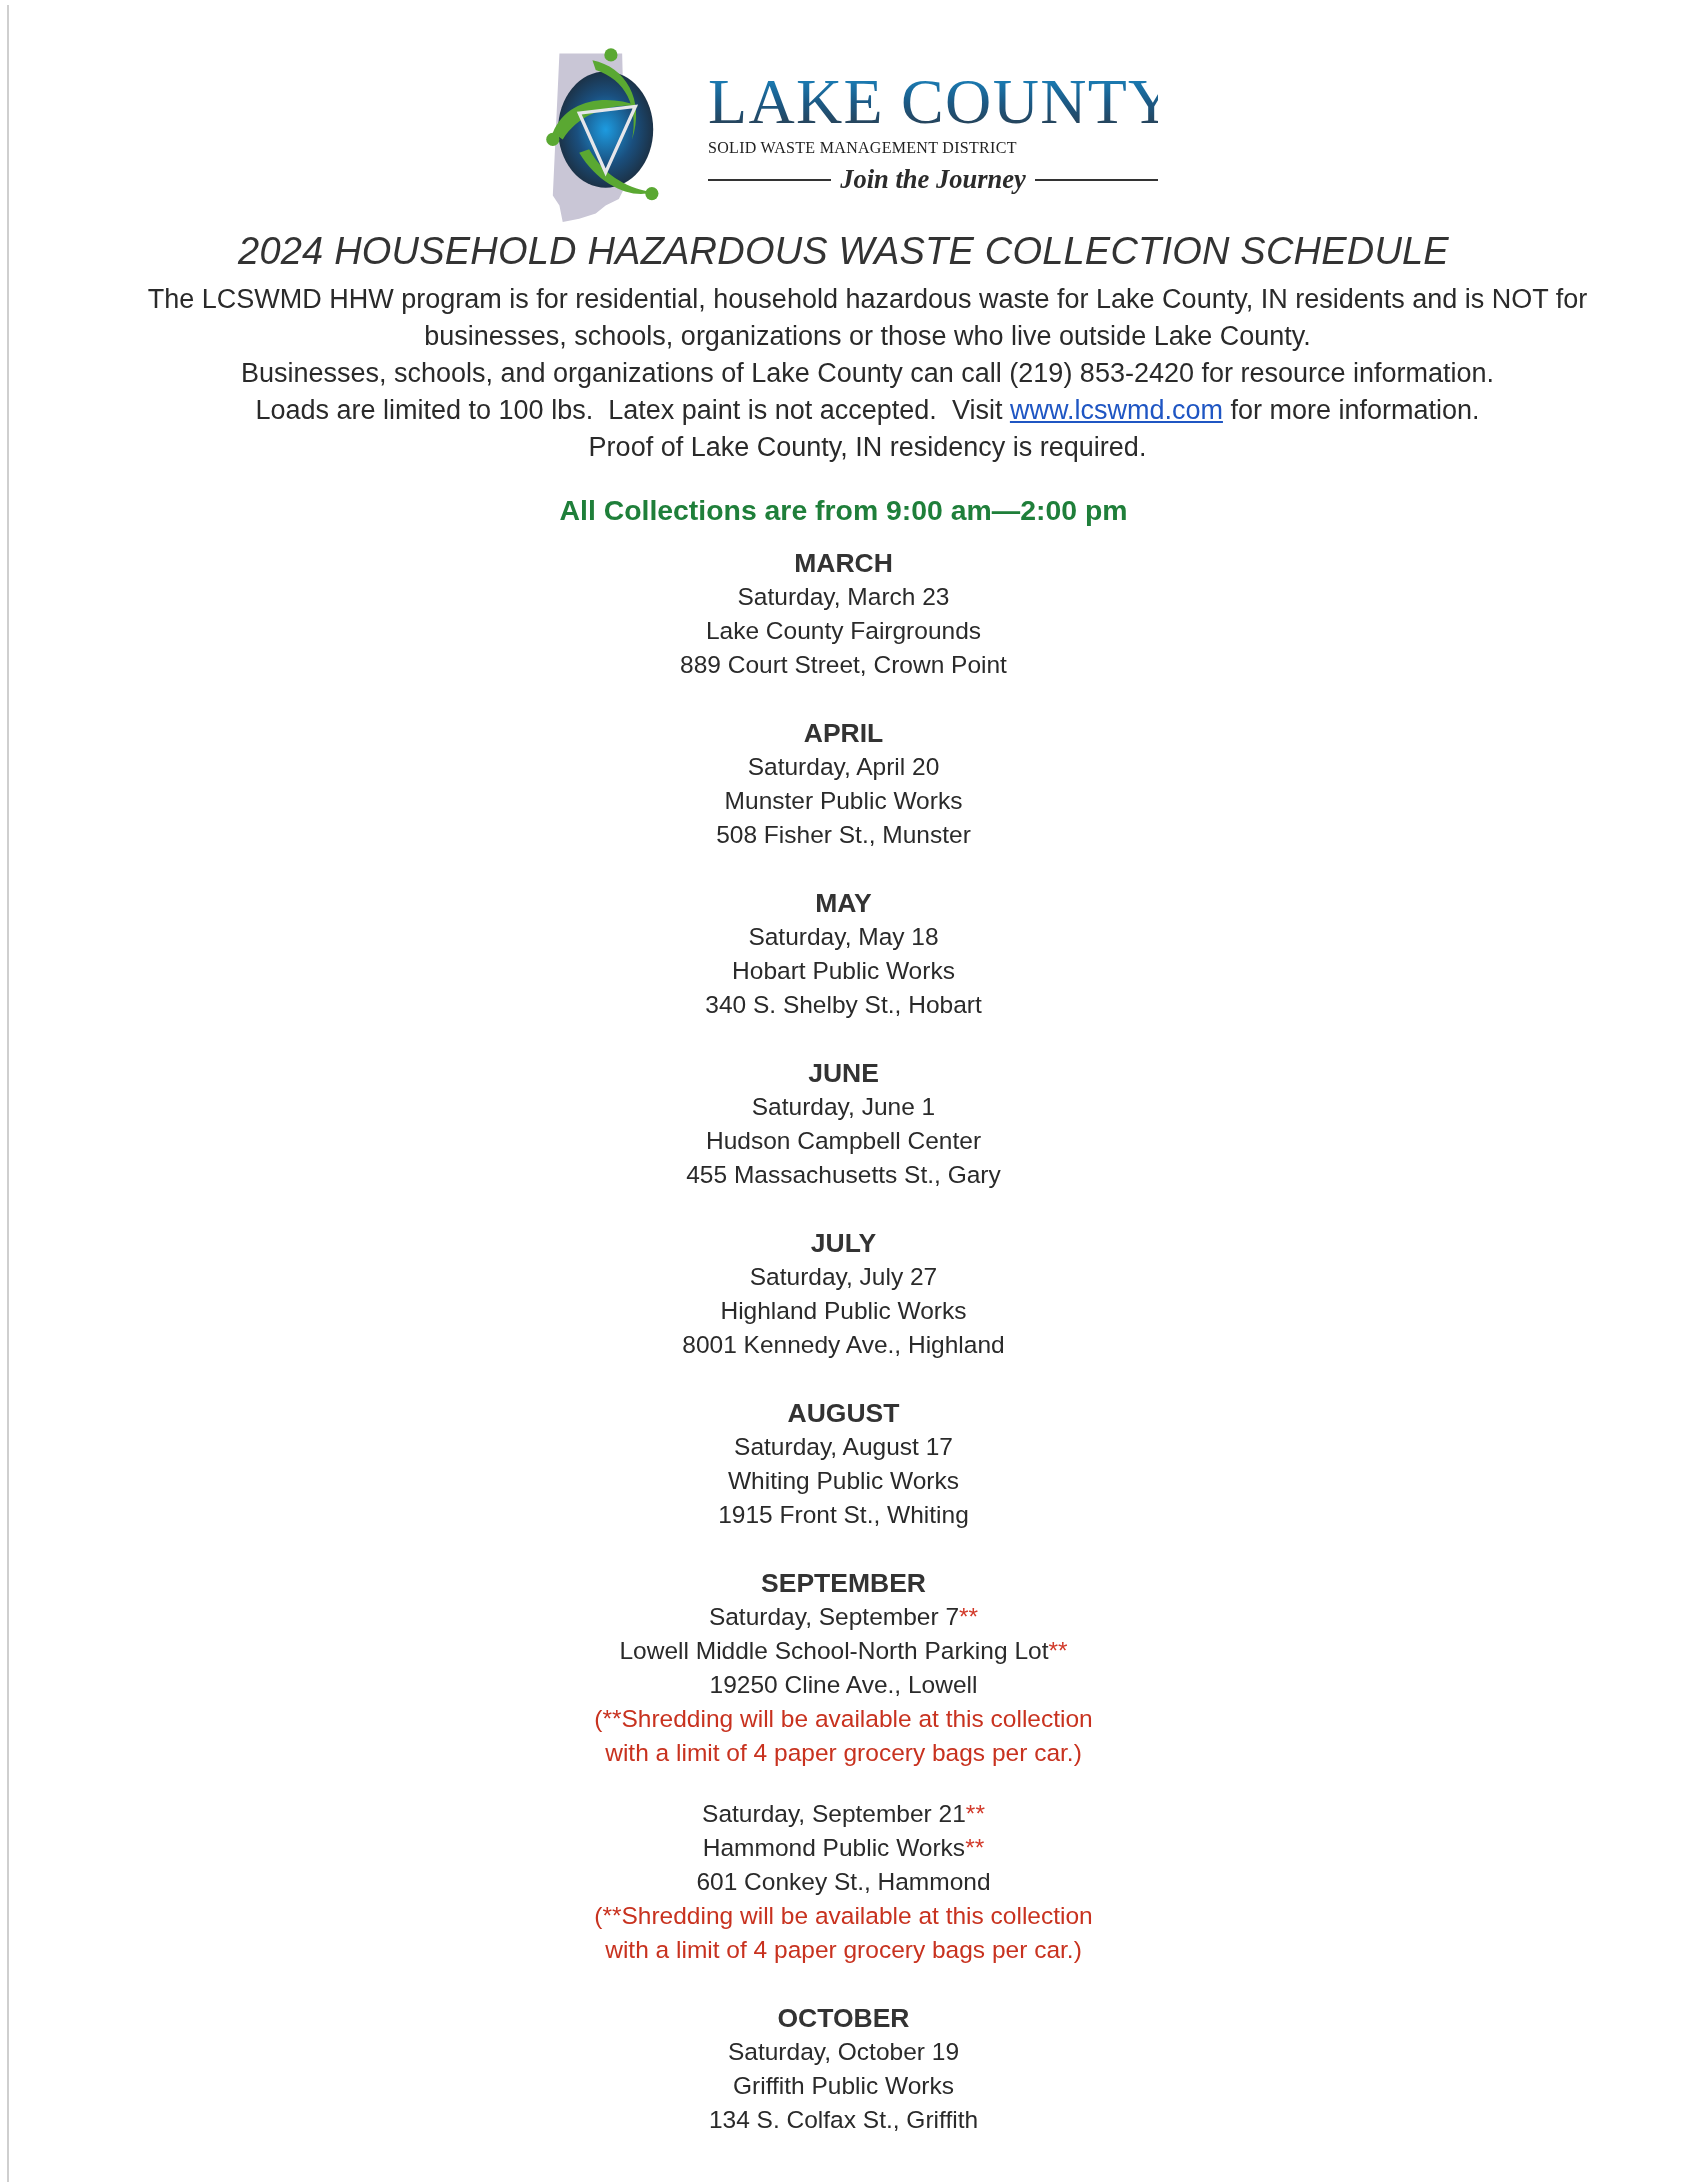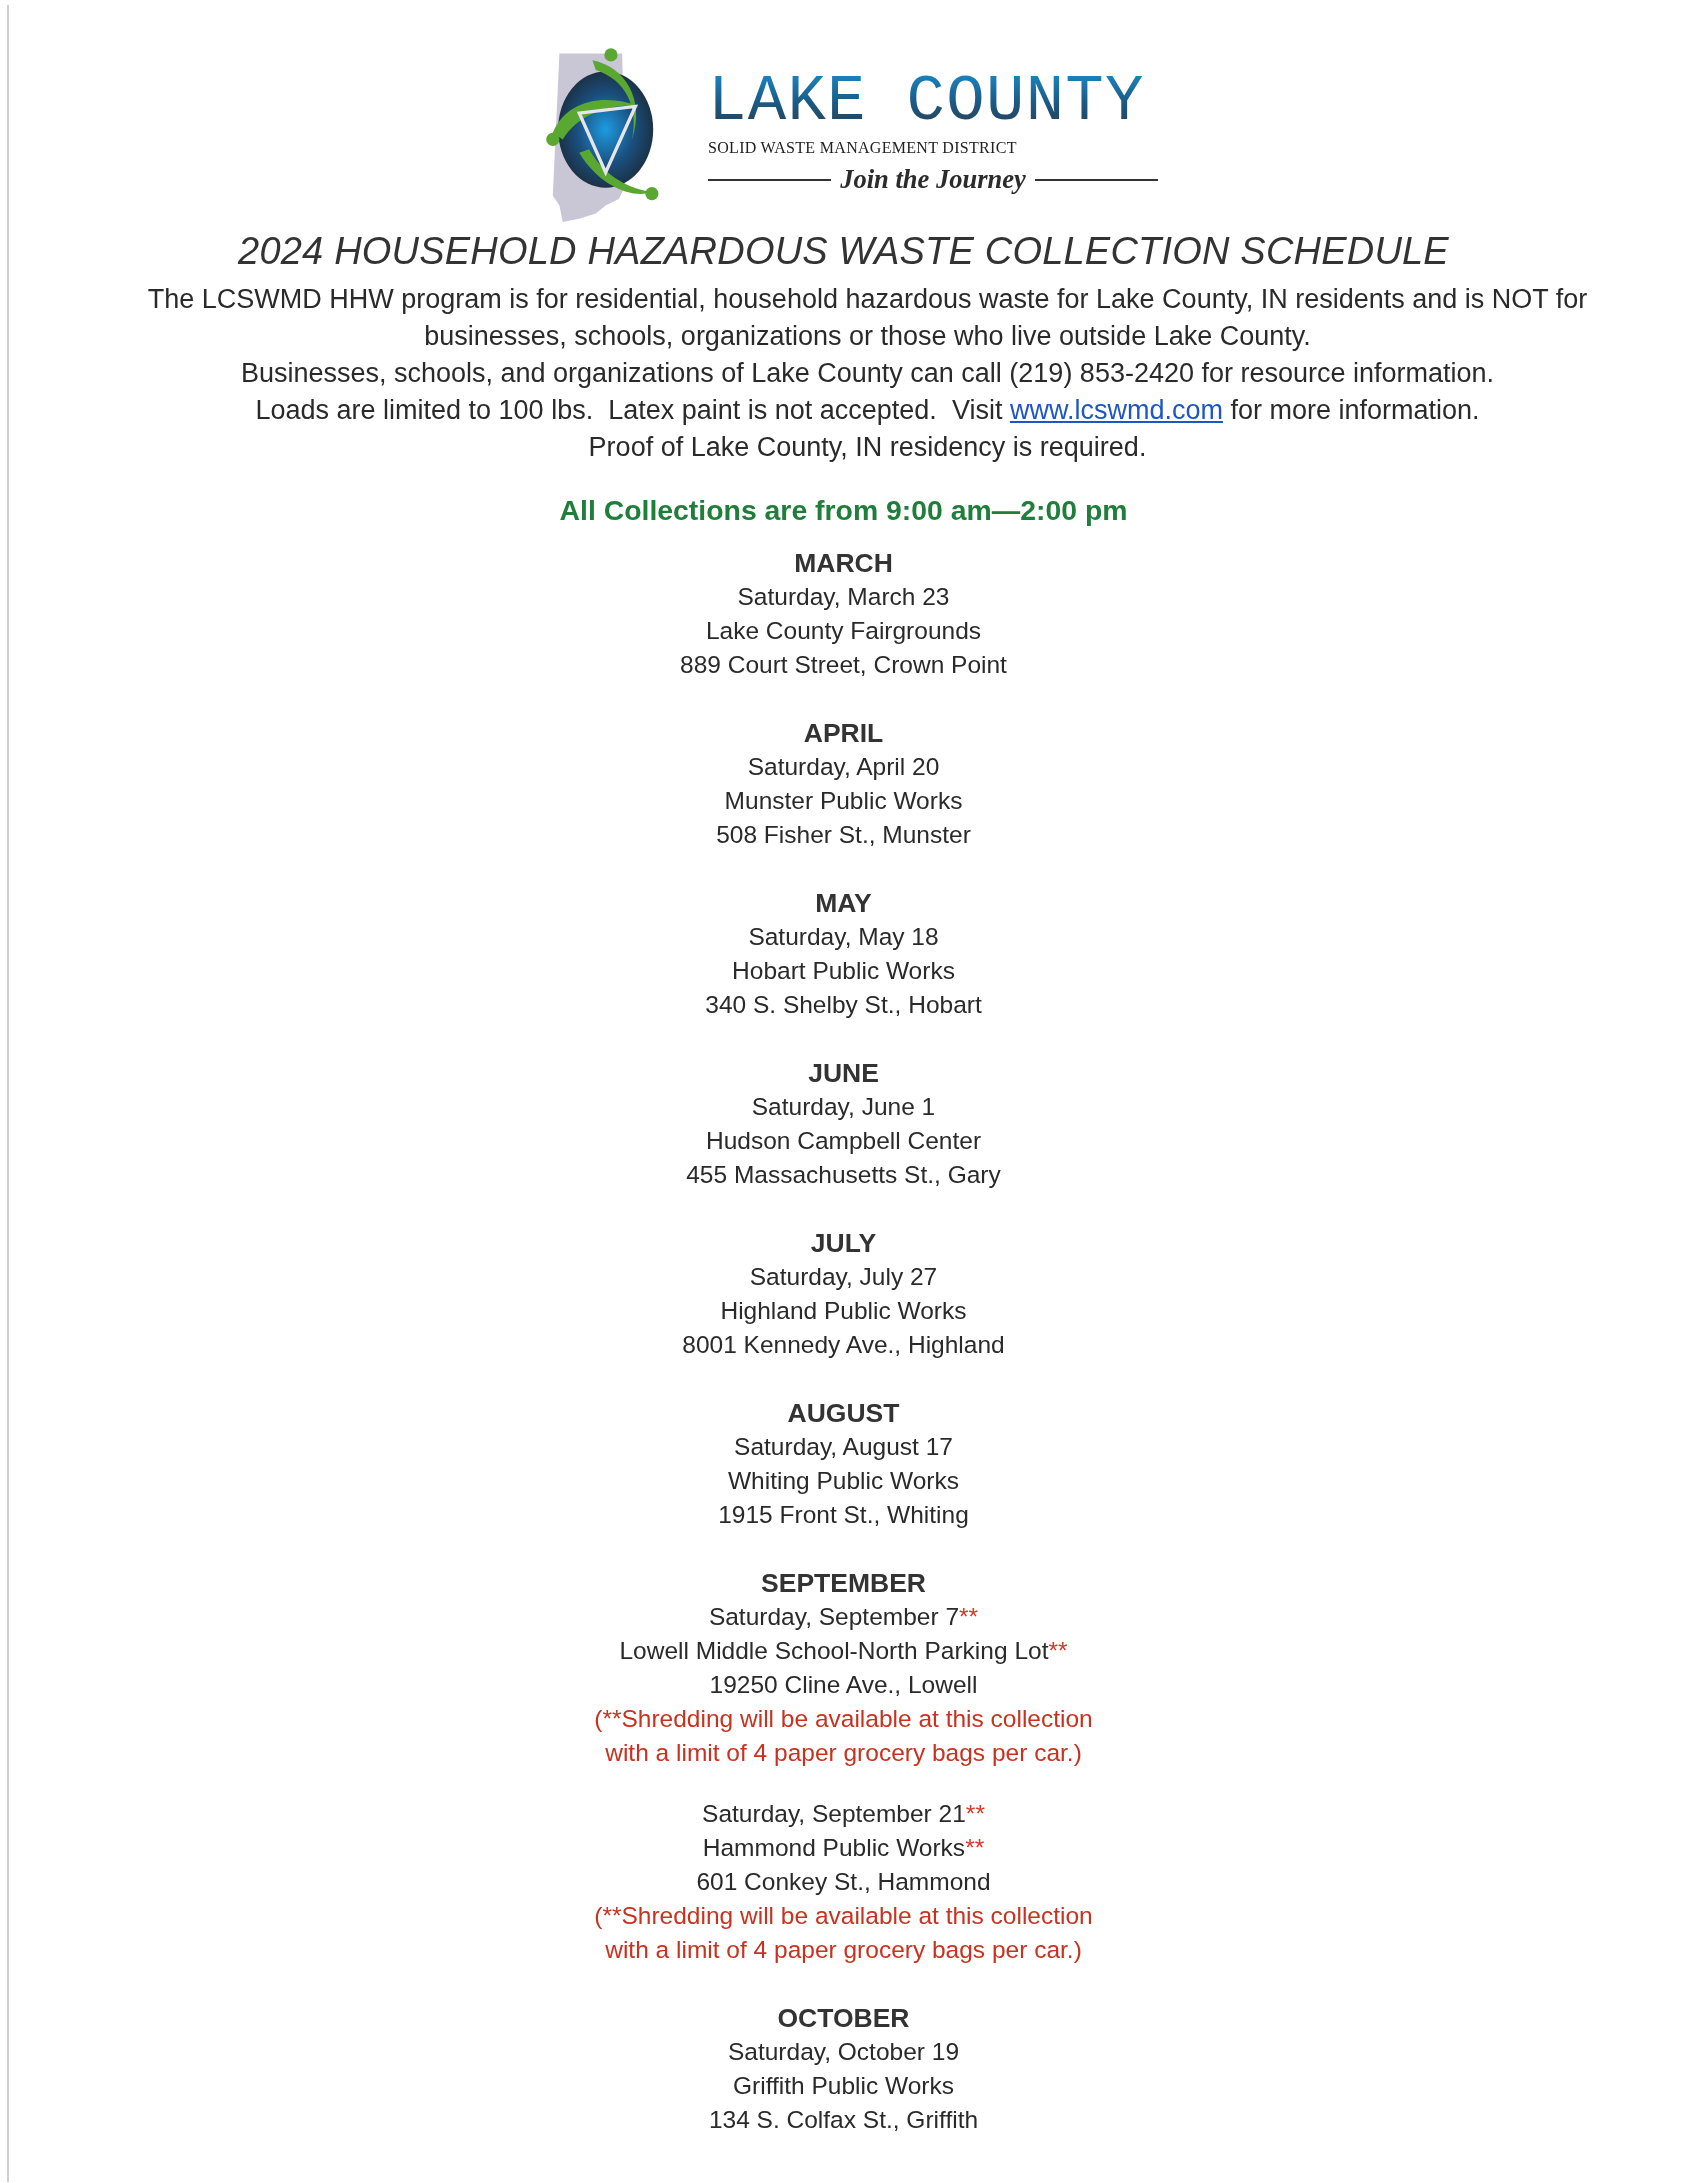--- a/index.html
+++ b/index.html
@@ -1,21 +1,21 @@
 <!DOCTYPE html>
 <html style="font-size:10.6px"><head>
 <meta charset="utf-8">
 <style>
   html, body { margin:0; padding:0; background:#ffffff; }
   body { width:1687px; height:2183px; position:relative; overflow:hidden;
          font-family:"Liberation Sans", "DejaVu Sans", sans-serif; color:#2b2b2b; }
   .scanline { position:absolute; left:7.3px; top:5.3px; width:2px; height:2177px; background:#cfcfcf; }
   .logo { position:absolute; left:533px; top:40px; width:622px; height:189px; }
   .logo-text { position:absolute; left:175px; top:30px; width:450px; }
-  .lc-name { font-family:Liberation Mono, monospace; font-size:64px; line-height:64px;
+  .lc-name { font-family:Liberation Serif, serif; font-size:64px; line-height:64px;
              letter-spacing:1.3px; color:#1f4f78; white-space:nowrap;
              background:linear-gradient(#1a8bc8 0%, #1b5a86 50%, #2b3a48 100%);
              -webkit-background-clip:text; background-clip:text; -webkit-text-fill-color:transparent; }
   .lc-sub { font-family:"Liberation Serif","DejaVu Serif",serif; font-size:16px; line-height:25px;
             color:#222; white-space:nowrap; letter-spacing:0.3px; margin-top:1.3px; }
   .lc-tag { display:flex; align-items:center; gap:9.3px; margin-top:4px; }
   .lc-tag .rule { flex:1; height:2px; background:#333; }
   .lc-tag .tag { font-family:"Liberation Serif","DejaVu Serif",serif; font-style:italic; font-weight:bold;
                  font-size:26.5px; color:#2b2b2b; white-space:nowrap; }
   .center { position:absolute; left:0; width:1687px; text-align:center; }

